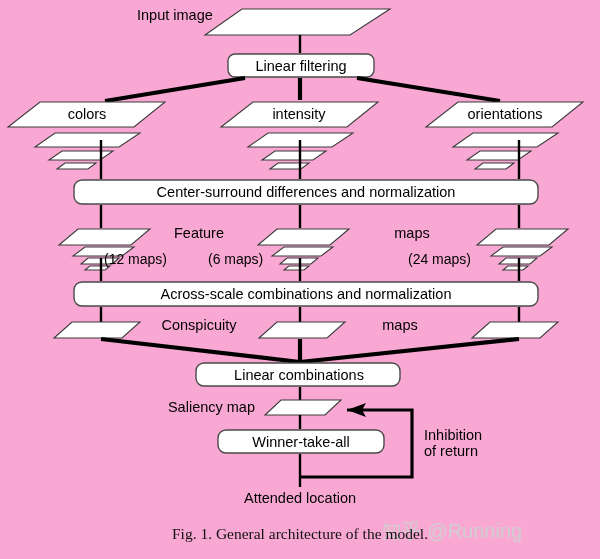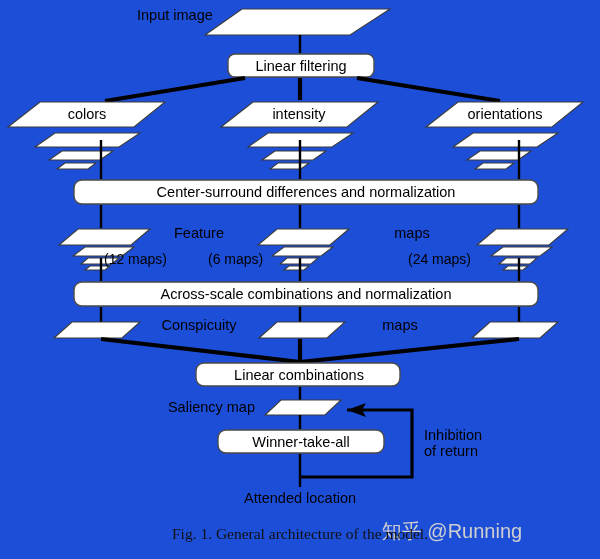--- a/index.html
+++ b/index.html
@@ -11,21 +11,21 @@
     width: 600px;
     height: 559px;
     font-family: "Liberation Sans", sans-serif;
     overflow: hidden;
     position: relative;
   }
   #figure-root {
     position: relative;
     width: 600px;
     height: 559px;
-    background: #1d4ed8;
+    background: #f9a8d4;
   }
   svg.diagram {
     position: absolute;
     top: 0;
     left: 0;
     width: 600px;
     height: 559px;
     display: block;
   }
   text {

